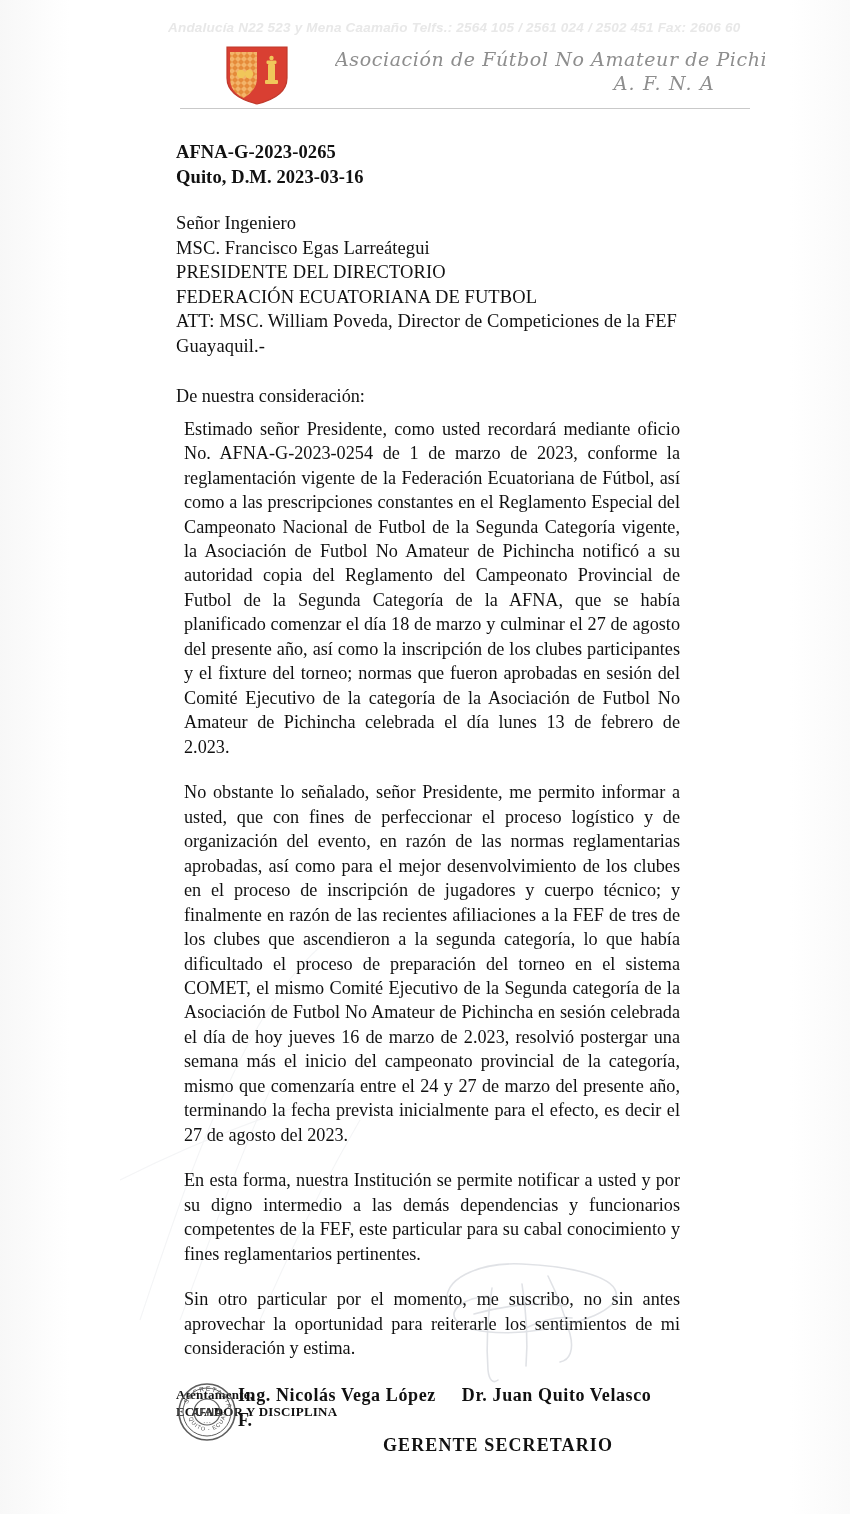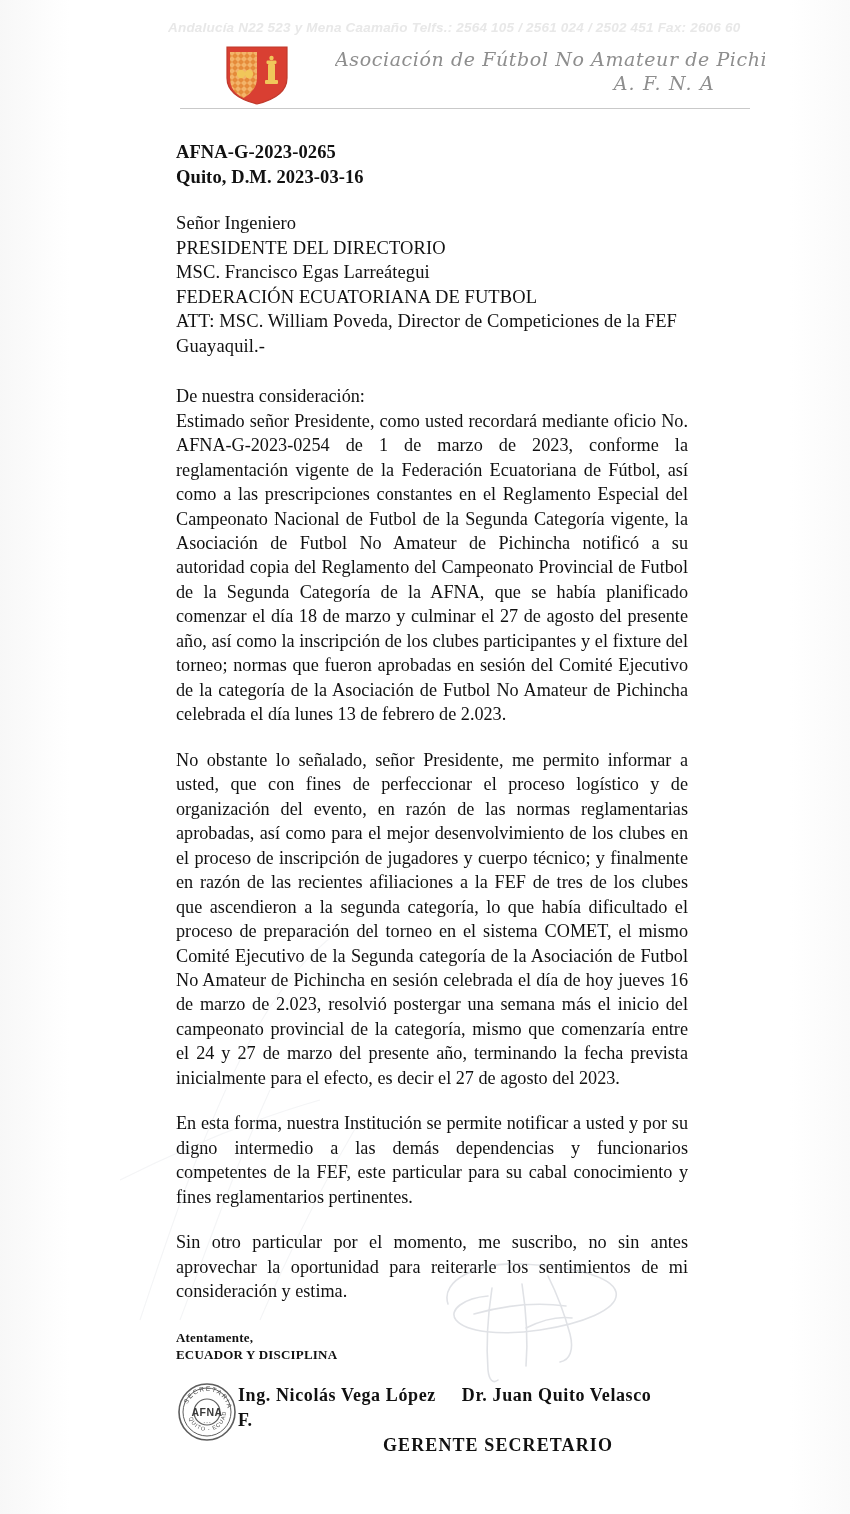--- a/index.html
+++ b/index.html
@@ -124,21 +124,21 @@
     margin-top: 22px;
     font-weight: 400;
     font-size: 18.5px;
     line-height: 1.325;
     letter-spacing: 0.1px;
   }
   .para {
     font-size: 18.2px;
     line-height: 1.345;
     text-align: justify;
-    margin: 0;
+    margin: 8px;
   }
   .para.gap { margin-top: 21px; }
   .intro-block { margin-top: 26px; }
   .intro-line {
     font-size: 18.2px;
     line-height: 1.345;
   }
 
   .closing {
     margin-top: 25px;
@@ -256,22 +256,22 @@
 
   <div class="doc">
 
     <div class="ref-block">
       <div>AFNA-G-2023-0265</div>
       <div>Quito, D.M. 2023-03-16</div>
     </div>
 
     <div class="addressee">
       <div>Señor Ingeniero</div>
+      <div>MSC. Francisco Egas Larreátegui</div>
       <div>PRESIDENTE DEL DIRECTORIO</div>
-      <div>MSC. Francisco Egas Larreátegui</div>
       <div>FEDERACIÓN ECUATORIANA DE FUTBOL</div>
       <div>ATT: MSC. William Poveda, Director de Competiciones de la FEF</div>
       <div>Guayaquil.-</div>
     </div>
 
     <div class="intro-block">
       <div class="intro-line">De nuestra consideración:</div>
       <p class="para">Estimado señor Presidente, como usted recordará mediante oficio No. AFNA-G-2023-0254 de 1 de marzo de 2023, conforme la reglamentación vigente de la Federación Ecuatoriana de Fútbol, así como a las prescripciones constantes en el Reglamento Especial del Campeonato Nacional de Futbol de la Segunda Categoría vigente, la Asociación de Futbol No Amateur de Pichincha notificó a su autoridad copia del Reglamento del Campeonato Provincial de Futbol de la Segunda Categoría de la AFNA, que se había planificado comenzar el día 18 de marzo y culminar el 27 de agosto del presente año, así como la inscripción de los clubes participantes y el fixture del torneo; normas que fueron aprobadas en sesión del Comité Ejecutivo de la categoría de la Asociación de Futbol No Amateur de Pichincha celebrada el día lunes 13 de febrero de 2.023.</p>
     </div>
 

